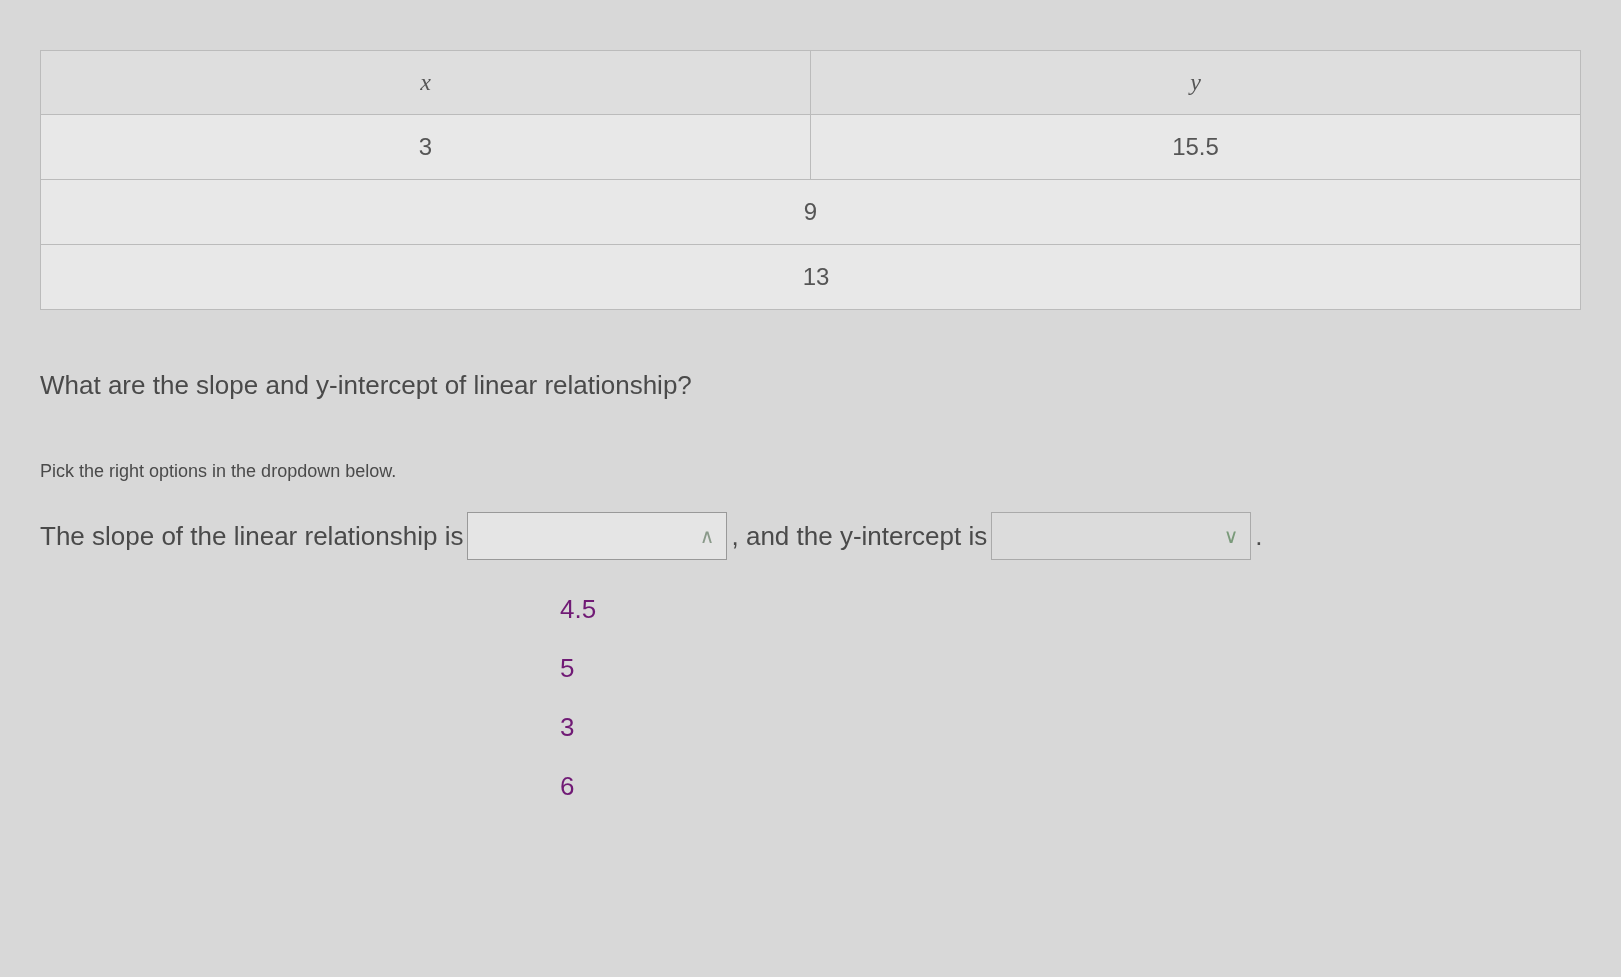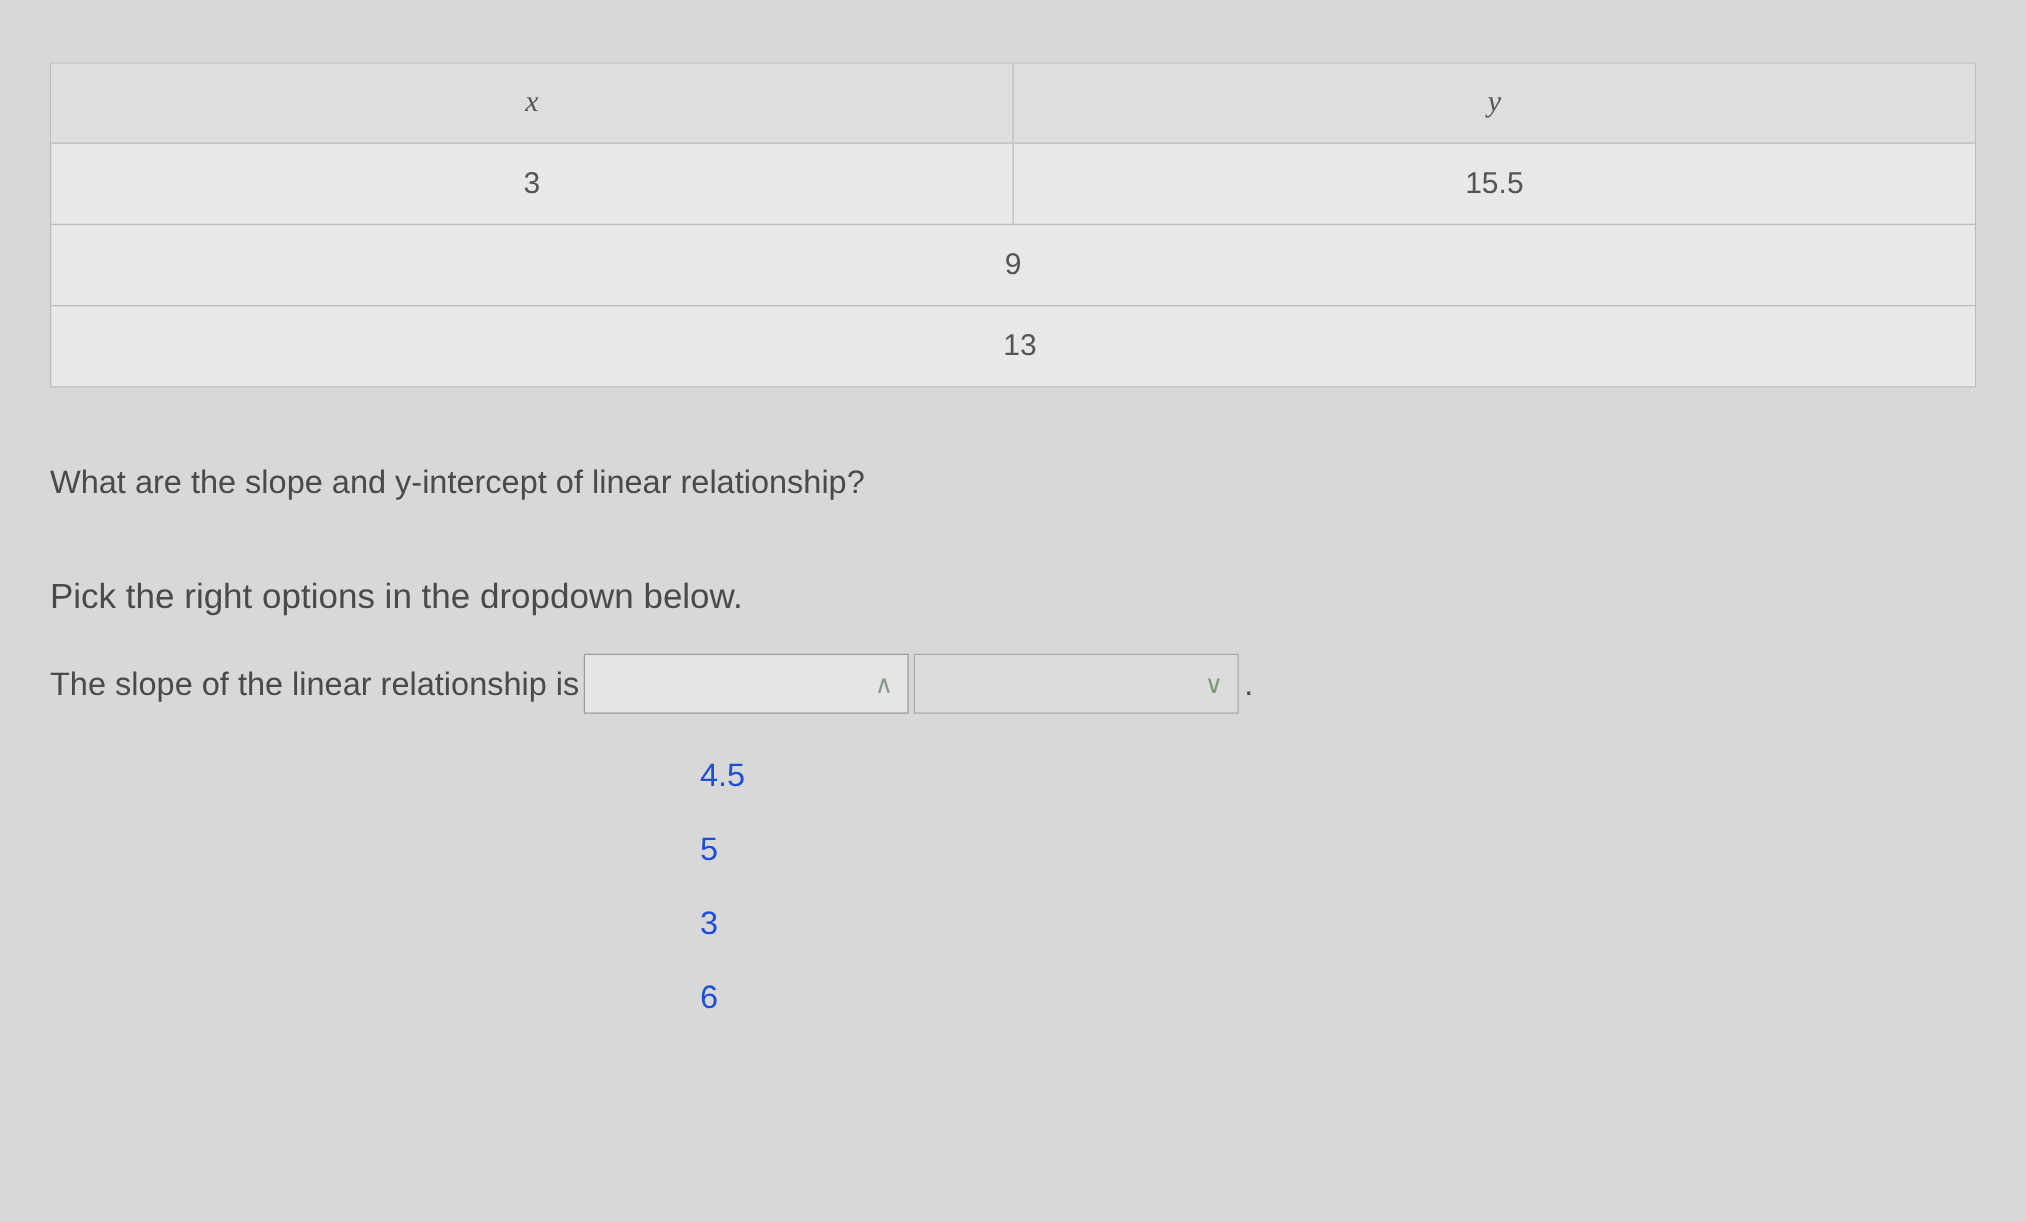--- a/index.html
+++ b/index.html
@@ -44,21 +44,21 @@
     .table-cell:last-child {
       border-right: none;
     }
     .question-text {
       margin-bottom: 60px;
       font-size: 26px;
       color: #4a4a4a;
     }
     .instruction-text {
       margin-bottom: 30px;
-      font-size: 28px;
+      font-size: 18px;
       color: #4a4a4a;
     }
     .answer-line {
       display: flex;
       align-items: center;
       flex-wrap: wrap;
       gap: 4px;
       font-size: 26px;
       color: #4a4a4a;
       margin-bottom: 20px;
@@ -86,21 +86,21 @@
     .chevron.down {
       color: #7a9a7a;
     }
     .options-list {
       margin-left: 520px;
       margin-top: 10px;
     }
     .option-item {
       padding: 14px 0;
       font-size: 26px;
-      color: #1d4ed8;
+      color: #701a75;
       cursor: pointer;
     }
     .period {
       font-size: 26px;
       color: #4a4a4a;
     }
   </style>
 </head>
 <body>
 
@@ -123,20 +123,21 @@
 
 <p class="question-text">What are the slope and y-intercept of linear relationship?</p>
 
 <p class="instruction-text">Pick the right options in the dropdown below.</p>
 
 <div class="answer-line">
   <span>The slope of the linear relationship is</span>
   <div class="dropdown-box">
     <span class="chevron">∧</span>
   </div>
+  <span>, and the y-intercept is</span>
   <div class="dropdown-box collapsed">
     <span class="chevron down">∨</span>
   </div>
   <span class="period">.</span>
 </div>
 
 <div class="options-list">
   <div class="option-item">4.5</div>
   <div class="option-item">5</div>
   <div class="option-item">3</div>

